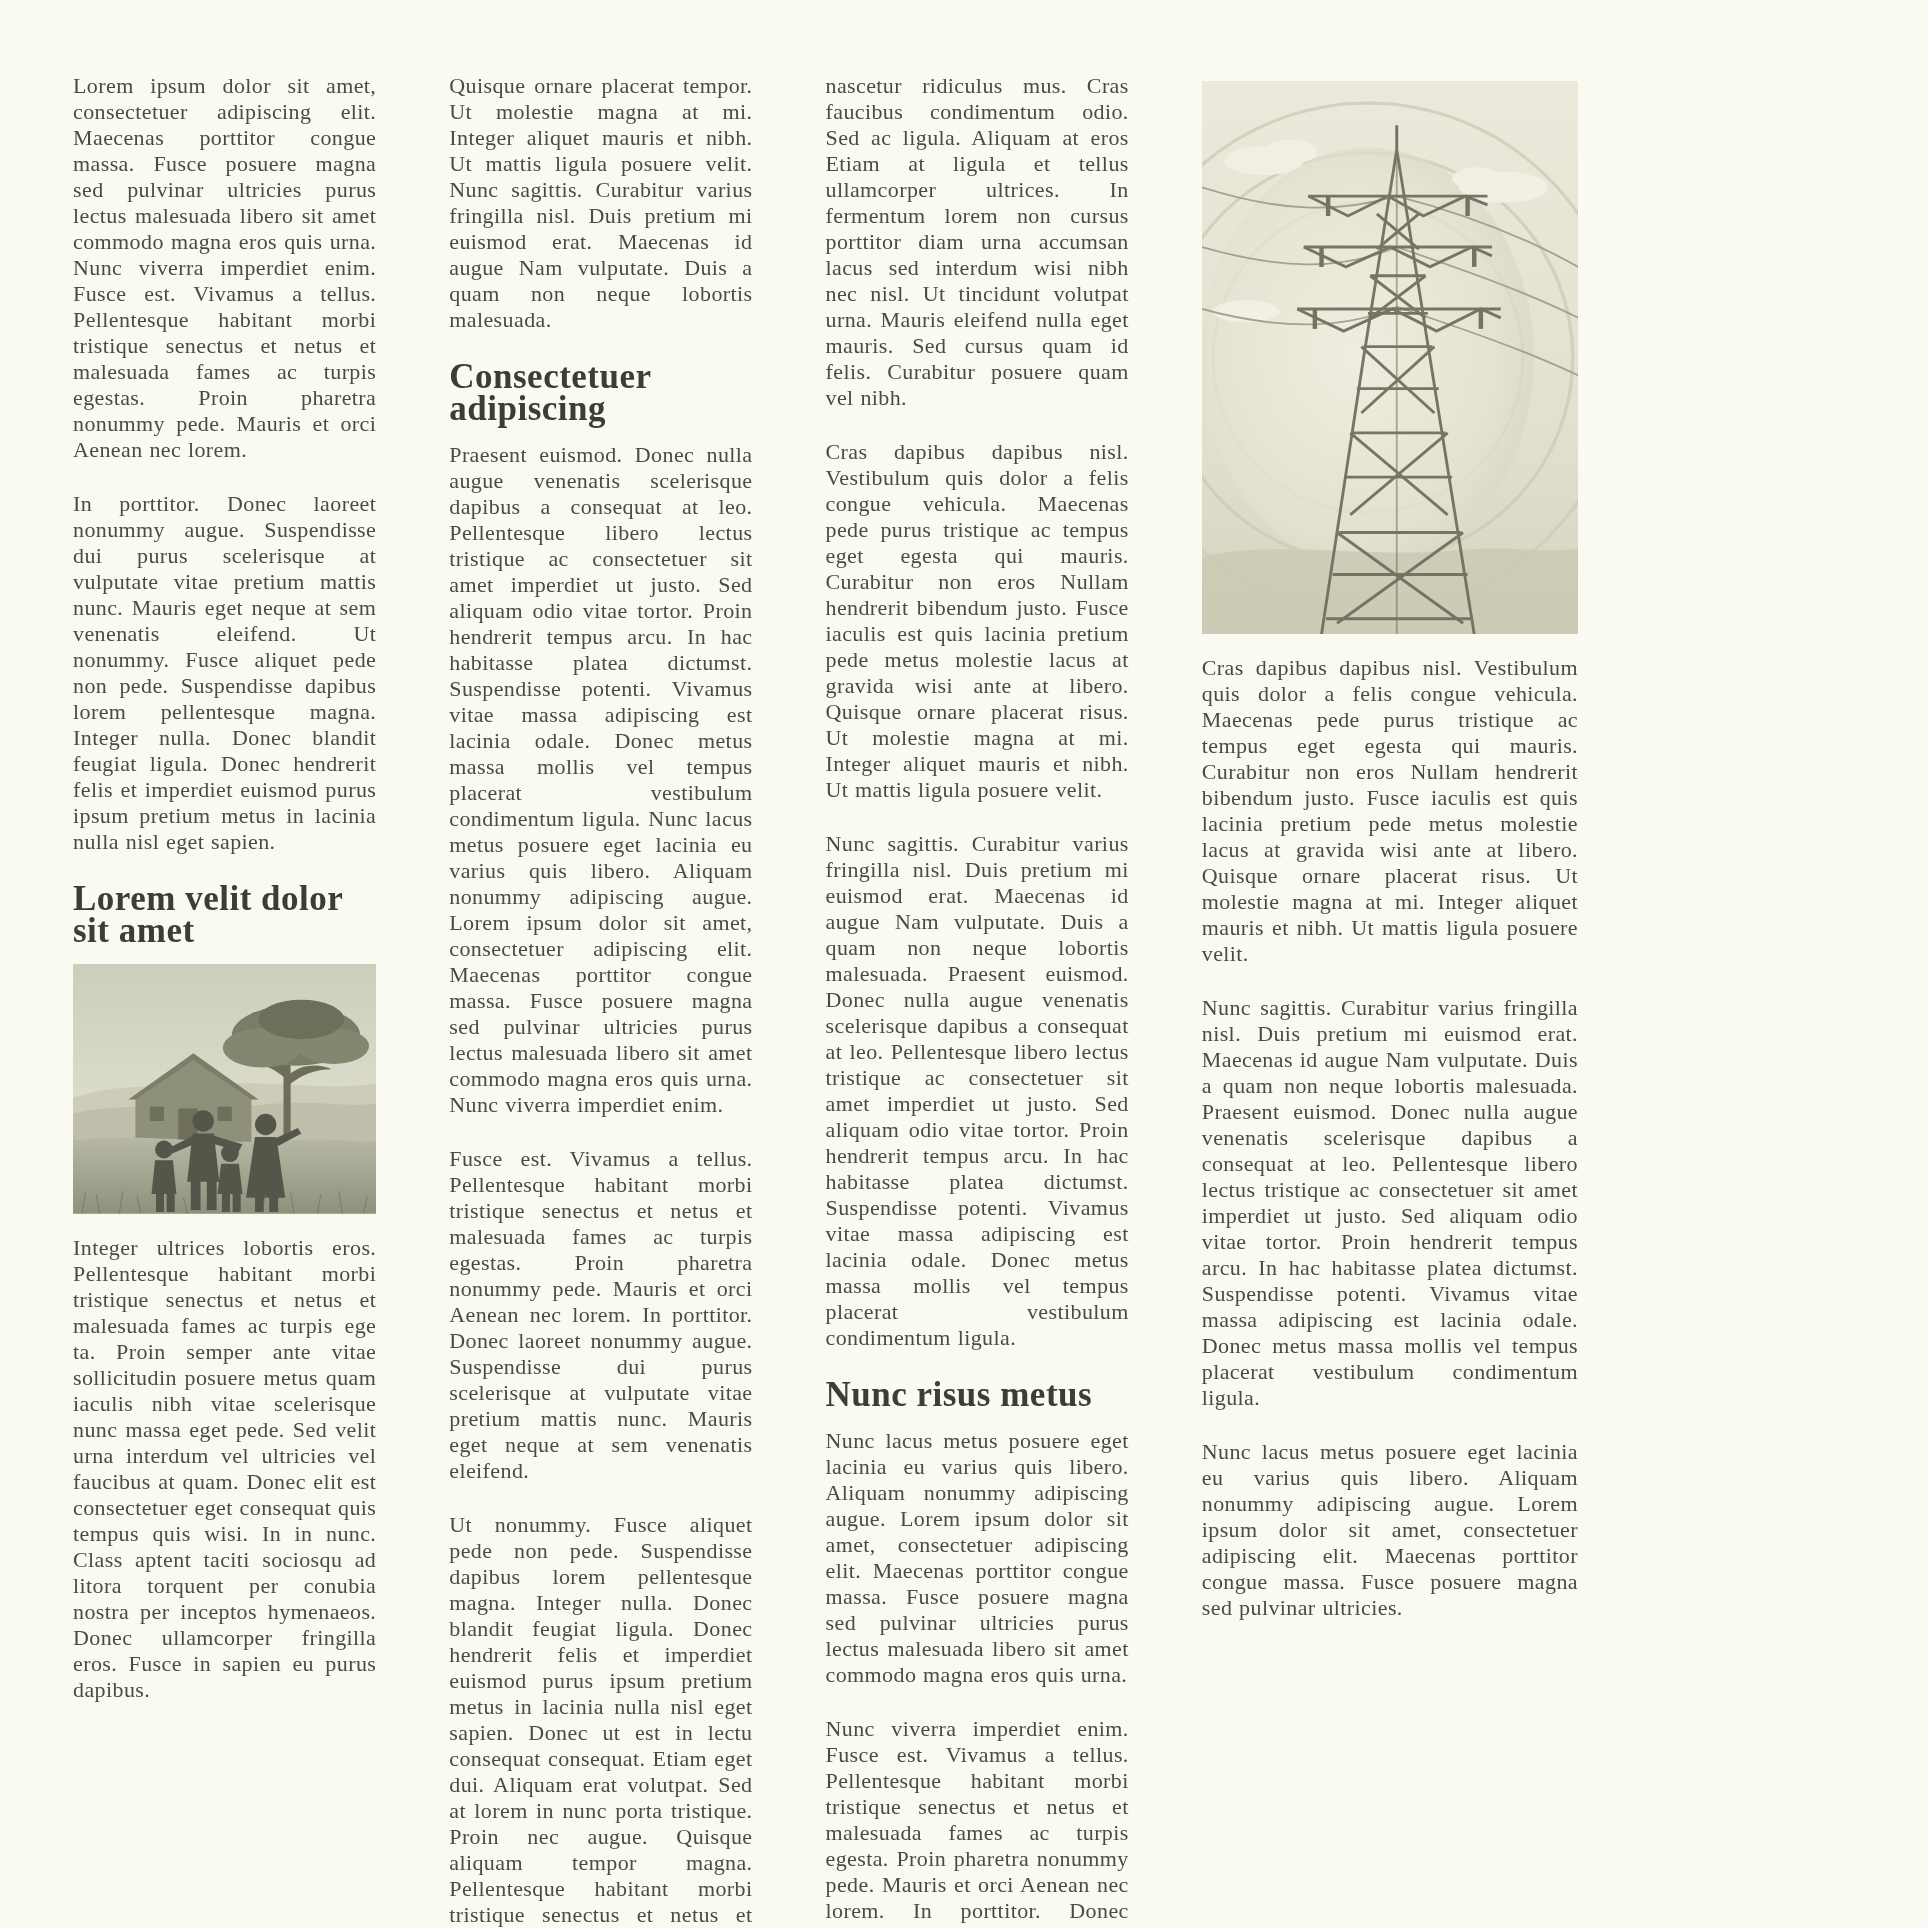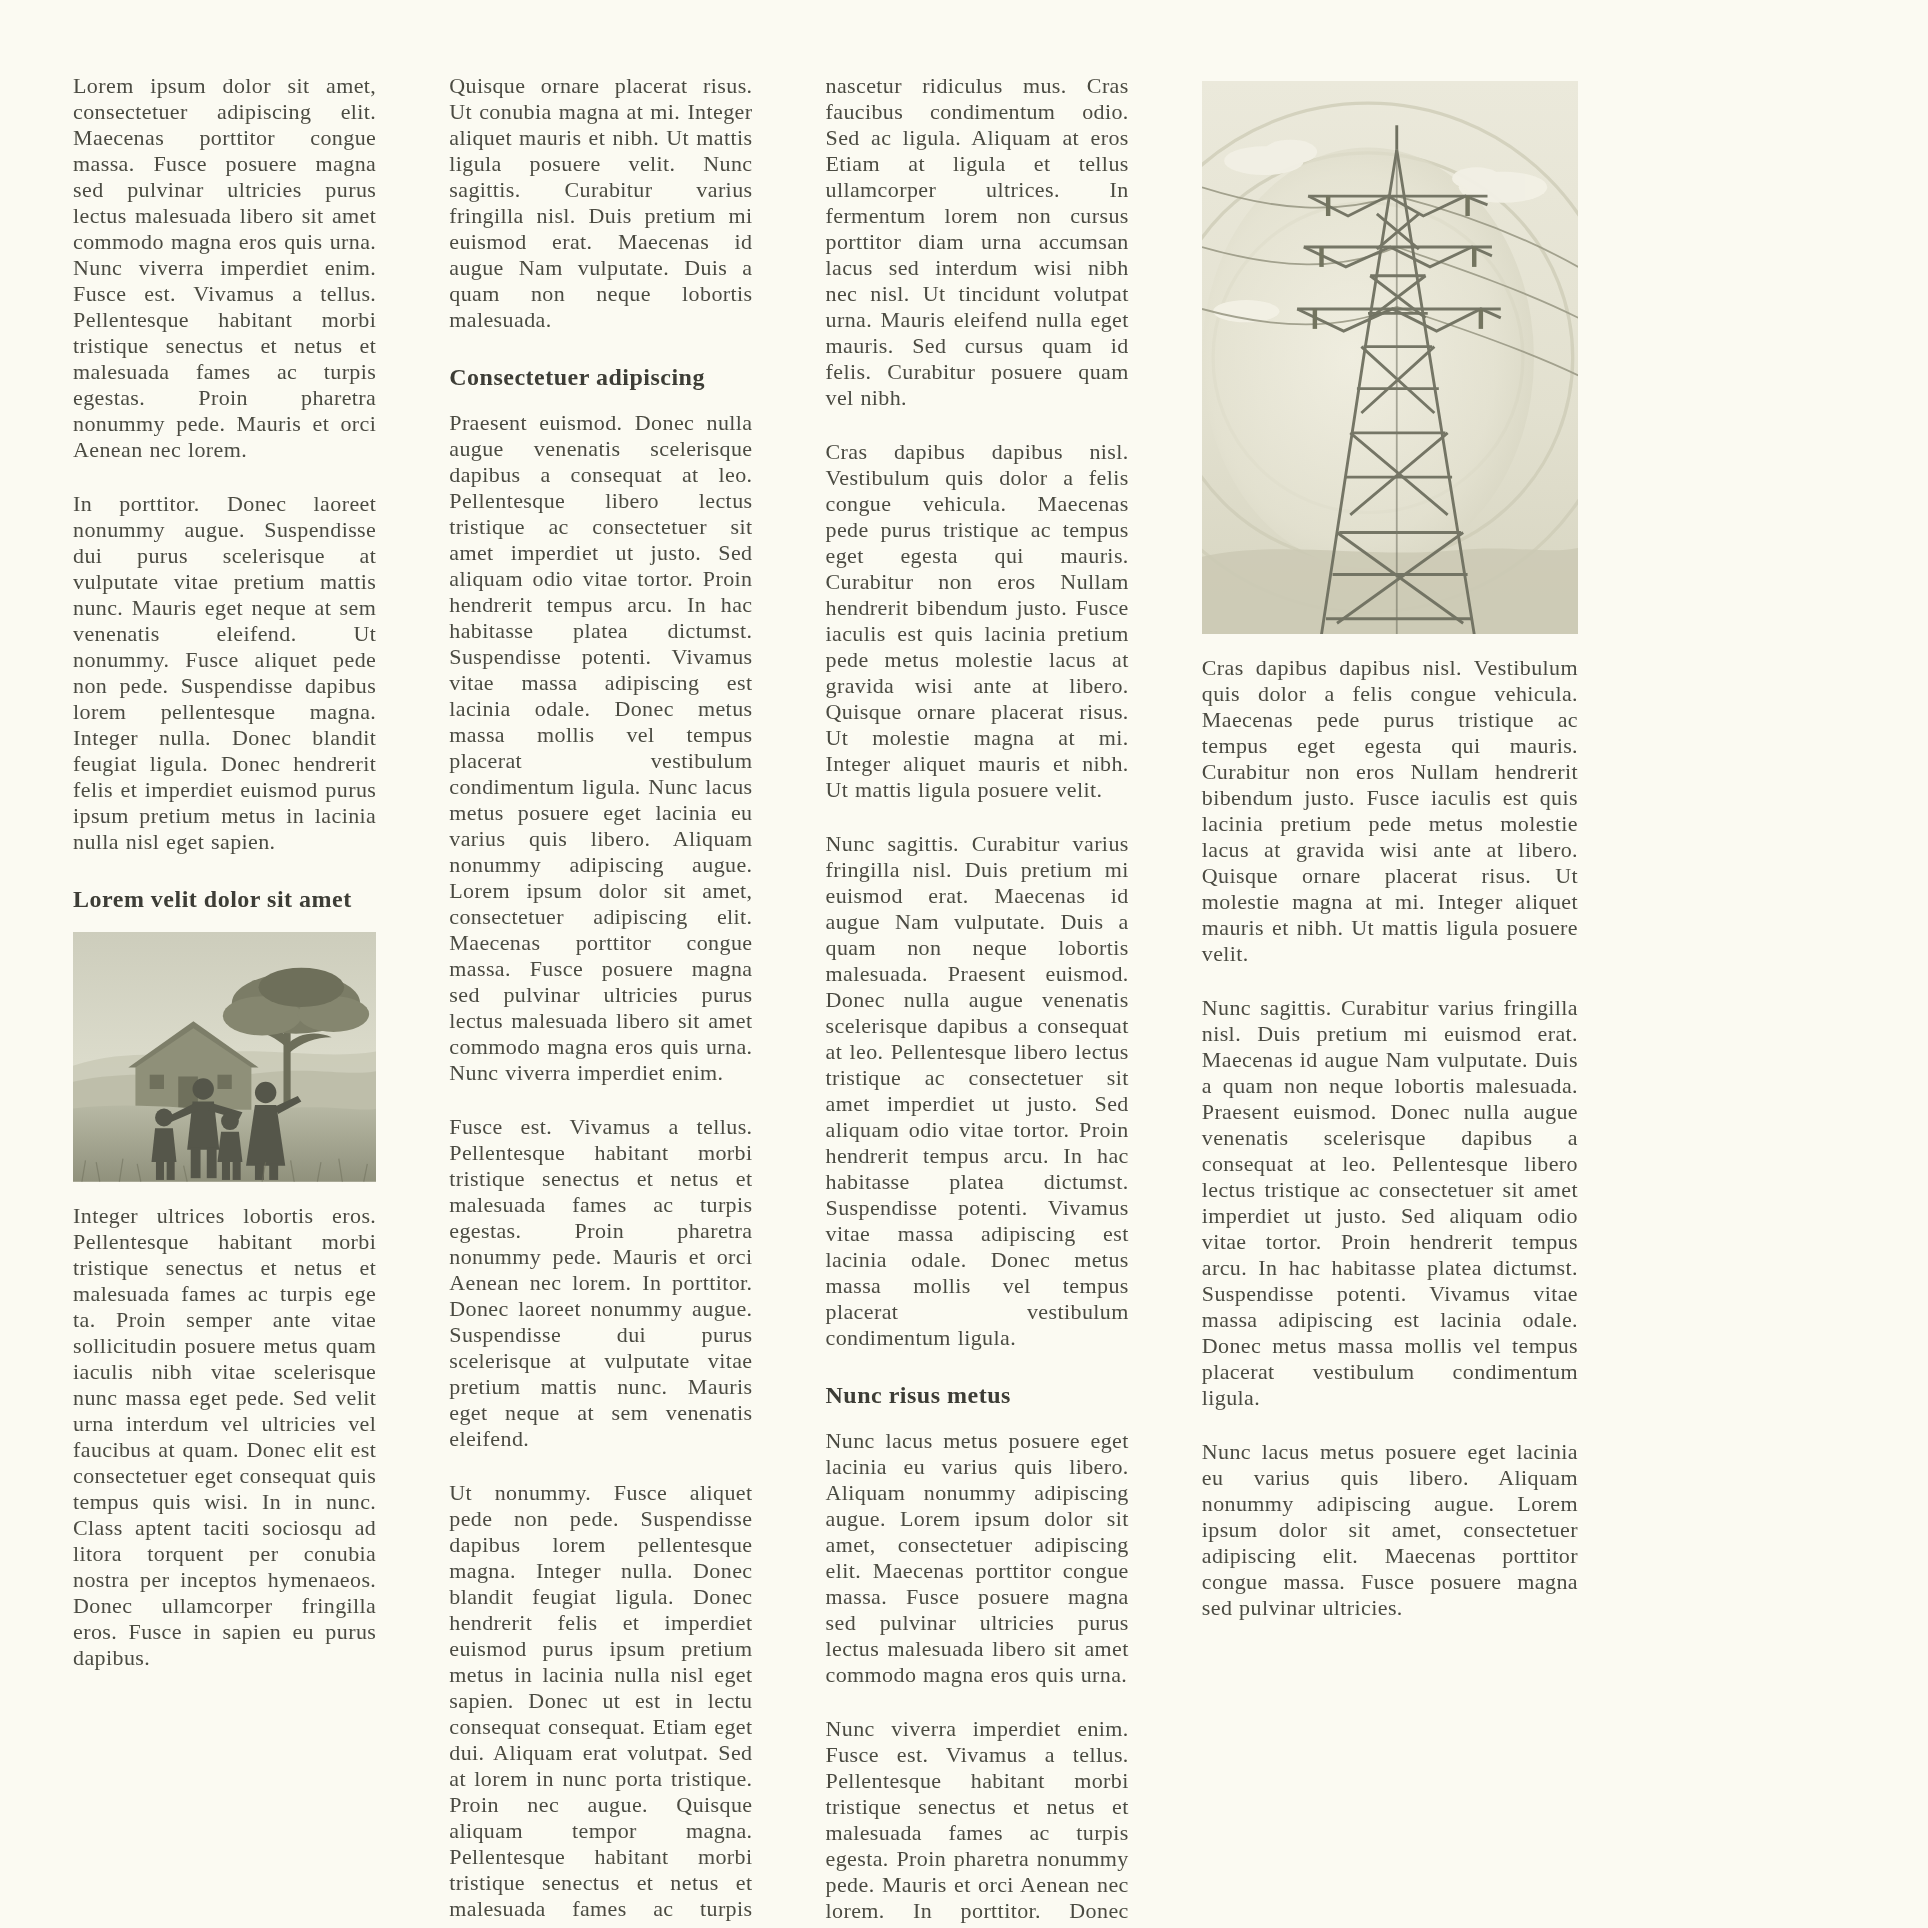--- a/index.html
+++ b/index.html
@@ -38,21 +38,21 @@
     margin: 0 0 28px 0;
     font-size: 22px;
     line-height: 26px;
     color: #4b4b42;
     text-align: justify;
     letter-spacing: 0.4px;
     word-spacing: 0.9px;
   }
   h2 {
     margin: 13px 0 17px 0;
-    font-size: 24px;
+    font-size: 35px;
     line-height: 32px;
     font-weight: bold;
     color: #3d3d36;
     letter-spacing: 0.5px;
     font-family: "Liberation Serif", serif;
   }
   .figure {
     margin: 7.5px 0 21px 0;
     width: 100%;
   }
@@ -145,21 +145,21 @@
             <path d="M302 280 L298 254" fill="none"></path>
             <path d="M326 280 L330 260" fill="none"></path>
           </g>
         </svg>
       </div>
 
       <p>Integer ultrices lobortis eros. Pellentesque habitant morbi tristique senectus et netus et malesuada fames ac turpis ege ta. Proin semper ante vitae sollicitudin posuere metus quam iaculis nibh vitae scelerisque nunc massa eget pede. Sed velit urna interdum vel ultricies vel faucibus at quam. Donec elit est consectetuer eget consequat quis tempus quis wisi. In in nunc. Class aptent taciti sociosqu ad litora torquent per conubia nostra per inceptos hymenaeos. Donec ullamcorper fringilla eros. Fusce in sapien eu purus dapibus.</p>
     </div>
 
     <div class="col">
-      <p>Quisque ornare placerat risus. Ut conubia magna at mi. Integer aliquet mauris et nibh. Ut mattis ligula posuere velit. Nunc sagittis. Curabitur varius fringilla nisl. Duis pretium mi euismod erat. Maecenas id augue Nam vulputate. Duis a quam non neque lobortis malesuada.</p>
+      <p>Quisque ornare placerat tempor. Ut molestie magna at mi. Integer aliquet mauris et nibh. Ut mattis ligula posuere velit. Nunc sagittis. Curabitur varius fringilla nisl. Duis pretium mi euismod erat. Maecenas id augue Nam vulputate. Duis a quam non neque lobortis malesuada.</p>
       <h2>Consectetuer adipiscing</h2>
       <p>Praesent euismod. Donec nulla augue venenatis scelerisque dapibus a consequat at leo. Pellentesque libero lectus tristique ac consectetuer sit amet imperdiet ut justo. Sed aliquam odio vitae tortor. Proin hendrerit tempus arcu. In hac habitasse platea dictumst. Suspendisse potenti. Vivamus vitae massa adipiscing est lacinia odale. Donec metus massa mollis vel tempus placerat vestibulum condimentum ligula. Nunc lacus metus posuere eget lacinia eu varius quis libero. Aliquam nonummy adipiscing augue. Lorem ipsum dolor sit amet, consectetuer adipiscing elit. Maecenas porttitor congue massa. Fusce posuere magna sed pulvinar ultricies purus lectus malesuada libero sit amet commodo magna eros quis urna. Nunc viverra imperdiet enim.</p>
       <p>Fusce est. Vivamus a tellus. Pellentesque habitant morbi tristique senectus et netus et malesuada fames ac turpis egestas. Proin pharetra nonummy pede. Mauris et orci Aenean nec lorem. In porttitor. Donec laoreet nonummy augue. Suspendisse dui purus scelerisque at vulputate vitae pretium mattis nunc. Mauris eget neque at sem venenatis eleifend.</p>
       <p>Ut nonummy. Fusce aliquet pede non pede. Suspendisse dapibus lorem pellentesque magna. Integer nulla. Donec blandit feugiat ligula. Donec hendrerit felis et imperdiet euismod purus ipsum pretium metus in lacinia nulla nisl eget sapien. Donec ut est in lectu consequat consequat. Etiam eget dui. Aliquam erat volutpat. Sed at lorem in nunc porta tristique. Proin nec augue. Quisque aliquam tempor magna. Pellentesque habitant morbi tristique senectus et netus et malesuada fames ac turpis egesta. Nunc ac magna. Maecenas odio dolor vulputate vel auctor ac accumsan id felis. Pellentesque cursus sagittis felis.</p>
     </div>
 
     <div class="col">
       <p>nascetur ridiculus mus. Cras faucibus condimentum odio. Sed ac ligula. Aliquam at eros Etiam at ligula et tellus ullamcorper ultrices. In fermentum lorem non cursus porttitor diam urna accumsan lacus sed interdum wisi nibh nec nisl. Ut tincidunt volutpat urna. Mauris eleifend nulla eget mauris. Sed cursus quam id felis. Curabitur posuere quam vel nibh.</p>
       <p>Cras dapibus dapibus nisl. Vestibulum quis dolor a felis congue vehicula. Maecenas pede purus tristique ac tempus eget egesta qui mauris. Curabitur non eros Nullam hendrerit bibendum justo. Fusce iaculis est quis lacinia pretium pede metus molestie lacus at gravida wisi ante at libero. Quisque ornare placerat risus. Ut molestie magna at mi. Integer aliquet mauris et nibh. Ut mattis ligula posuere velit.</p>
       <p>Nunc sagittis. Curabitur varius fringilla nisl. Duis pretium mi euismod erat. Maecenas id augue Nam vulputate. Duis a quam non neque lobortis malesuada. Praesent euismod. Donec nulla augue venenatis scelerisque dapibus a consequat at leo. Pellentesque libero lectus tristique ac consectetuer sit amet imperdiet ut justo. Sed aliquam odio vitae tortor. Proin hendrerit tempus arcu. In hac habitasse platea dictumst. Suspendisse potenti. Vivamus vitae massa adipiscing est lacinia odale. Donec metus massa mollis vel tempus placerat vestibulum condimentum ligula.</p>

